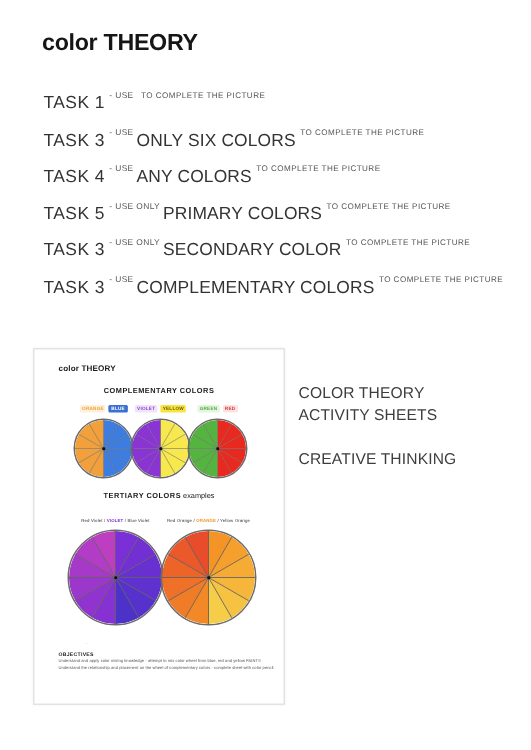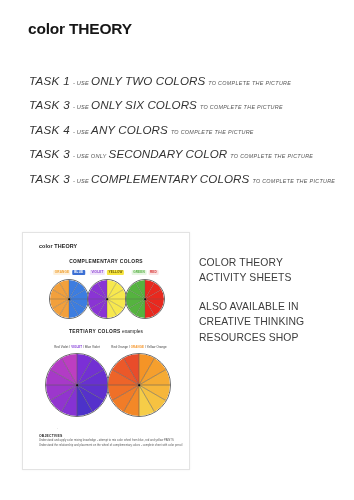--- a/index.html
+++ b/index.html
@@ -19,24 +19,23 @@
     font-size:15.5px;letter-spacing:-0.2px;
     color:#161616;
   }
   .main-title .lc{font-weight:bold;}
   .main-title .uc{font-weight:bold;}
 
   
   .tasks{position:absolute;left:29px;top:62px;width:300px;}
   .task-row{
     height:24.6px;
-    display:flex;align-items:flex-end;
+    display:flex;align-items:flex-start;
     white-space:nowrap;
     color:#3b3b3b;
-    font-style:italic;
   }
   .t-num{font-size:11.6px;letter-spacing:.3px;color:#333;}
   .t-use{font-size:5.6px;letter-spacing:.25px;color:#555;margin:0 2px 0 3px;
          text-transform:uppercase;position:relative;top:-1px;}
   .t-main{font-size:11.6px;letter-spacing:.1px;color:#333;}
   .t-tail{font-size:5.4px;letter-spacing:.3px;color:#555;margin-left:3px;
           text-transform:uppercase;position:relative;top:-1px;}
 
   
   .thumb{
@@ -99,33 +98,38 @@
 
   <div class="main-title">
     <span class="lc">color</span>
     <span class="uc">THEORY</span>
   </div>
 
   <div class="tasks">
       <div class="task-row">
         <span class="t-num">TASK 1</span>
         <span class="t-use">- USE</span>
-        <span class="t-main">ONLY TWO COLORS</span>
         <span class="t-tail">TO COMPLETE THE PICTURE</span>
       </div>
       <div class="task-row">
         <span class="t-num">TASK 3</span>
         <span class="t-use">- USE</span>
         <span class="t-main">ONLY SIX COLORS</span>
         <span class="t-tail">TO COMPLETE THE PICTURE</span>
       </div>
       <div class="task-row">
         <span class="t-num">TASK 4</span>
         <span class="t-use">- USE</span>
         <span class="t-main">ANY COLORS</span>
+        <span class="t-tail">TO COMPLETE THE PICTURE</span>
+      </div>
+      <div class="task-row">
+        <span class="t-num">TASK 5</span>
+        <span class="t-use">- USE ONLY</span>
+        <span class="t-main">PRIMARY COLORS</span>
         <span class="t-tail">TO COMPLETE THE PICTURE</span>
       </div>
       <div class="task-row">
         <span class="t-num">TASK 3</span>
         <span class="t-use">- USE ONLY</span>
         <span class="t-main">SECONDARY COLOR</span>
         <span class="t-tail">TO COMPLETE THE PICTURE</span>
       </div>
       <div class="task-row">
         <span class="t-num">TASK 3</span>
@@ -329,18 +333,16 @@
       <div class="obj-head">OBJECTIVES</div>
       <div class="obj-line">Understand and apply color mixing knowledge - attempt to mix color wheel from blue, red and yellow PAINTS</div>
       <div class="obj-line">Understand the relationship and placement on the wheel of complementary colors - complete sheet with color pencil</div>
     </div>
   </div>
 
   <div class="side-text">
     <div>COLOR THEORY</div>
     <div>ACTIVITY SHEETS</div>
     <div class="gap"></div>
-    <div>ALSO AVAILABLE IN</div>
     <div>CREATIVE THINKING</div>
-    <div>RESOURCES SHOP</div>
   </div>
 
 </div>
 
 </body></html>

